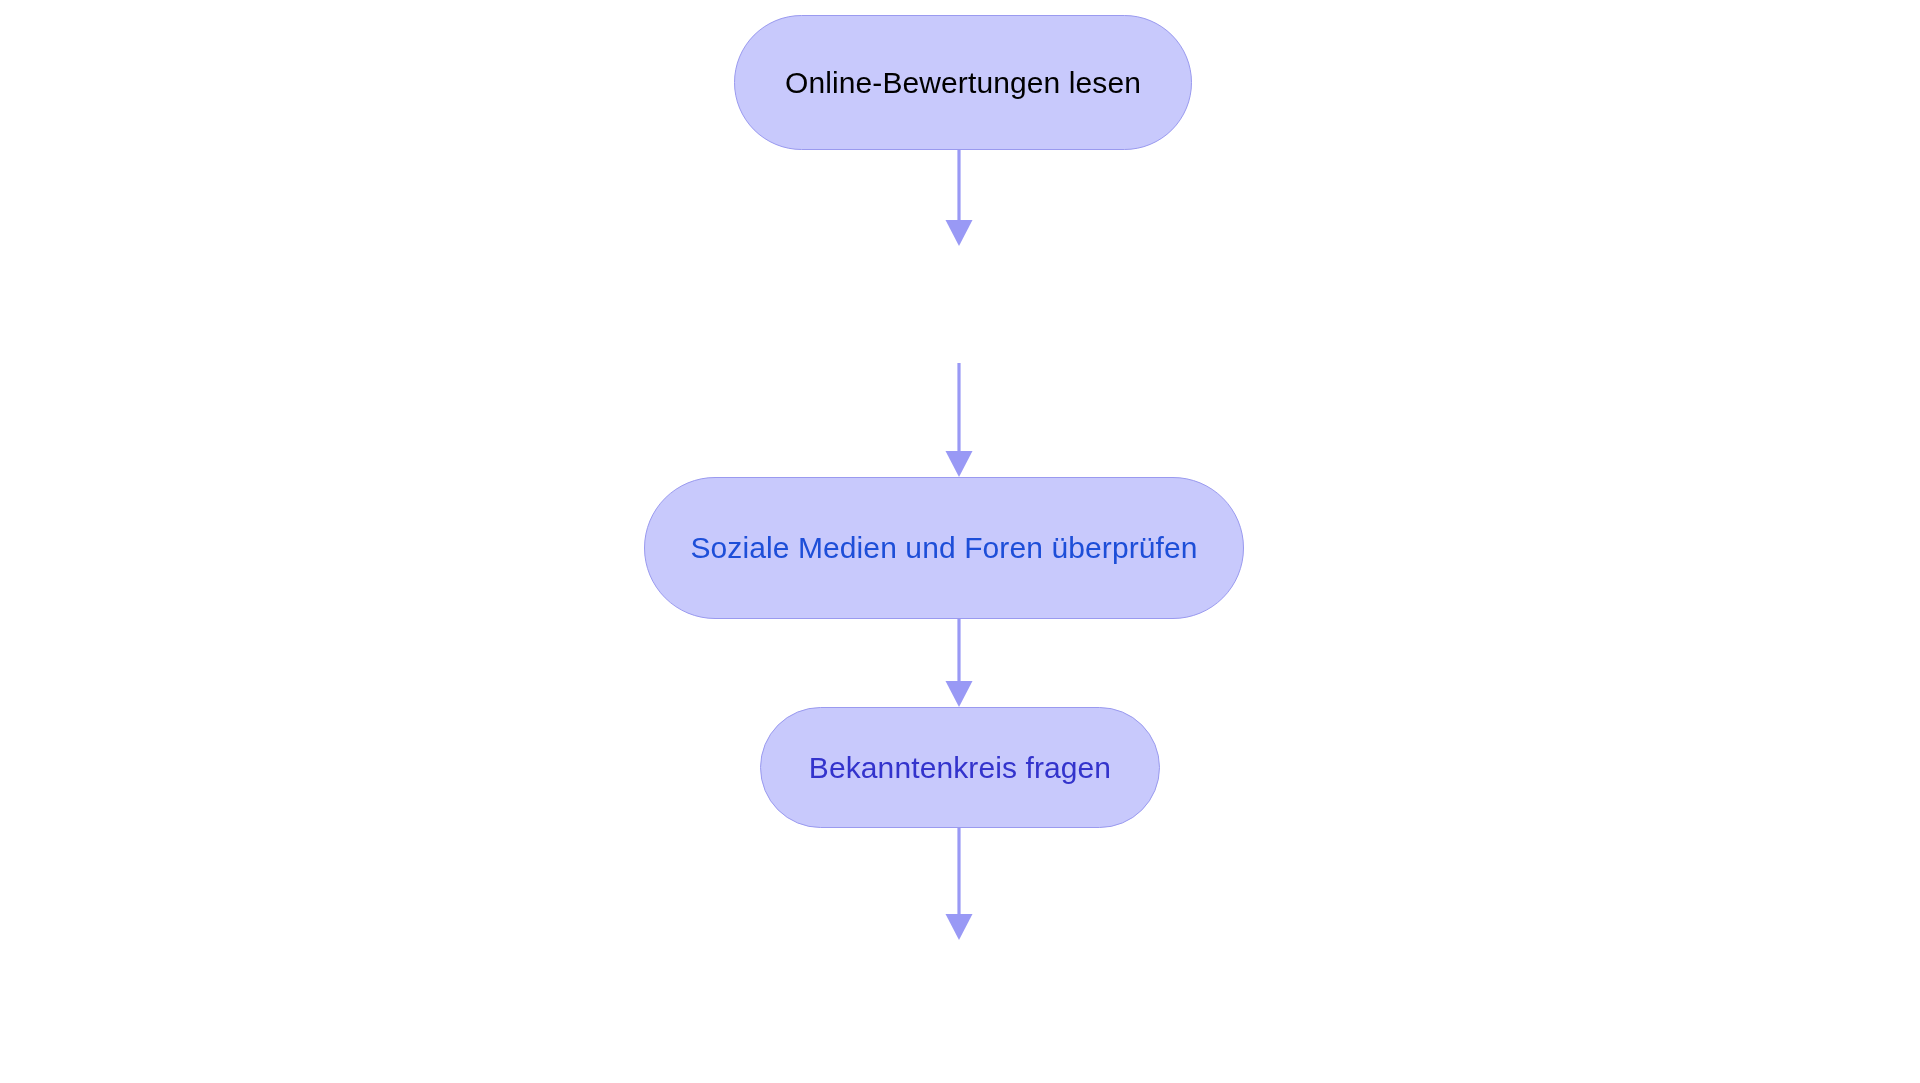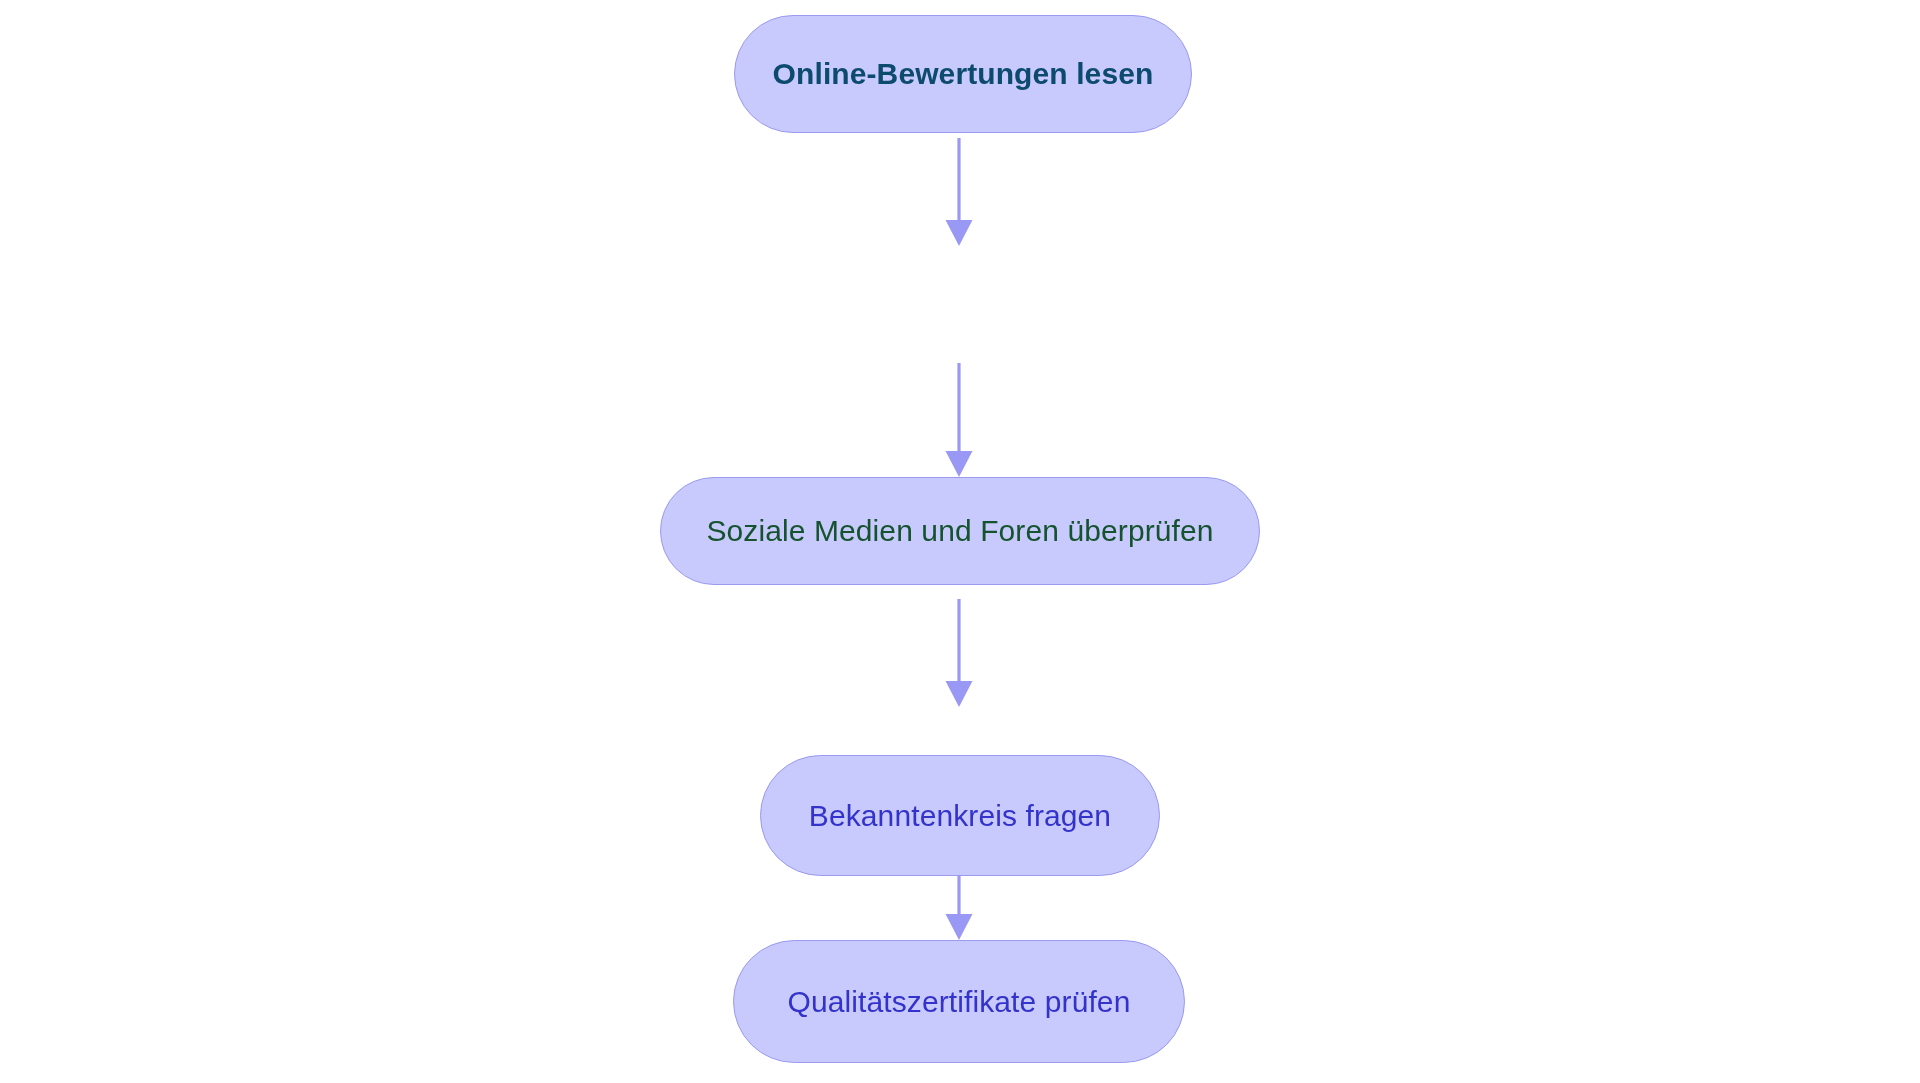--- a/index.html
+++ b/index.html
@@ -67,30 +67,27 @@
       <g>
         <line x1="959" y1="599" x2="959" y2="682" stroke="#9999f5" stroke-width="3.2"></line>
         <polygon points="945.5,681 972.5,681 959,707" fill="#9999f5"></polygon>
       </g>
       <g>
         <line x1="959" y1="828" x2="959" y2="915" stroke="#9999f5" stroke-width="3.2"></line>
         <polygon points="945.5,914 972.5,914 959,940" fill="#9999f5"></polygon>
       </g>
     </svg>
 
-  <div class="node" id="node-1" style="left: 734px; top: 15px; width: 458px; height: 118px; background: rgb(200, 201, 252); border-color: rgb(154, 154, 239); color: #0c4a6e; font-weight: bold;">
+  <div class="node" id="node-1" style="left: 734px; top: 15px; width: 458px; height: 135px; background: rgb(200, 201, 252); border-color: rgb(154, 154, 239); color: #000000;">
     <span class="node-label">Online-Bewertungen lesen</span>
   </div>
 
 
-  <div class="node" id="node-3" style="left: 660px; top: 477px; width: 600px; height: 108px; background: rgb(200, 201, 252); border-color: rgb(154, 154, 239); color: #14532d;">
+  <div class="node" id="node-3" style="left: 644px; top: 477px; width: 600px; height: 142px; background: rgb(200, 201, 252); border-color: rgb(154, 154, 239); color: #1d4ed8;">
     <span class="node-label">Soziale Medien und Foren überprüfen</span>
   </div>
 
-  <div class="node" id="node-4" style="left: 760px; top: 707px; width: 400px; height: 121px; background: rgb(200, 201, 252); border-color: rgb(154, 154, 239); color: rgb(51, 51, 204); margin-top: 48px;">
+  <div class="node" id="node-4" style="left: 760px; top: 707px; width: 400px; height: 121px; background: rgb(200, 201, 252); border-color: rgb(154, 154, 239); color: rgb(51, 51, 204);">
     <span class="node-label">Bekanntenkreis fragen</span>
   </div>
 
-  <div class="node" id="node-5" style="left: 733px; top: 940px; width: 452px; height: 123px; background: rgb(200, 201, 252); border-color: rgb(154, 154, 239); color: rgb(51, 51, 204);">
-    <span class="node-label">Qualitätszertifikate prüfen</span>
-  </div>
 
 </div>
 
 </body></html>

